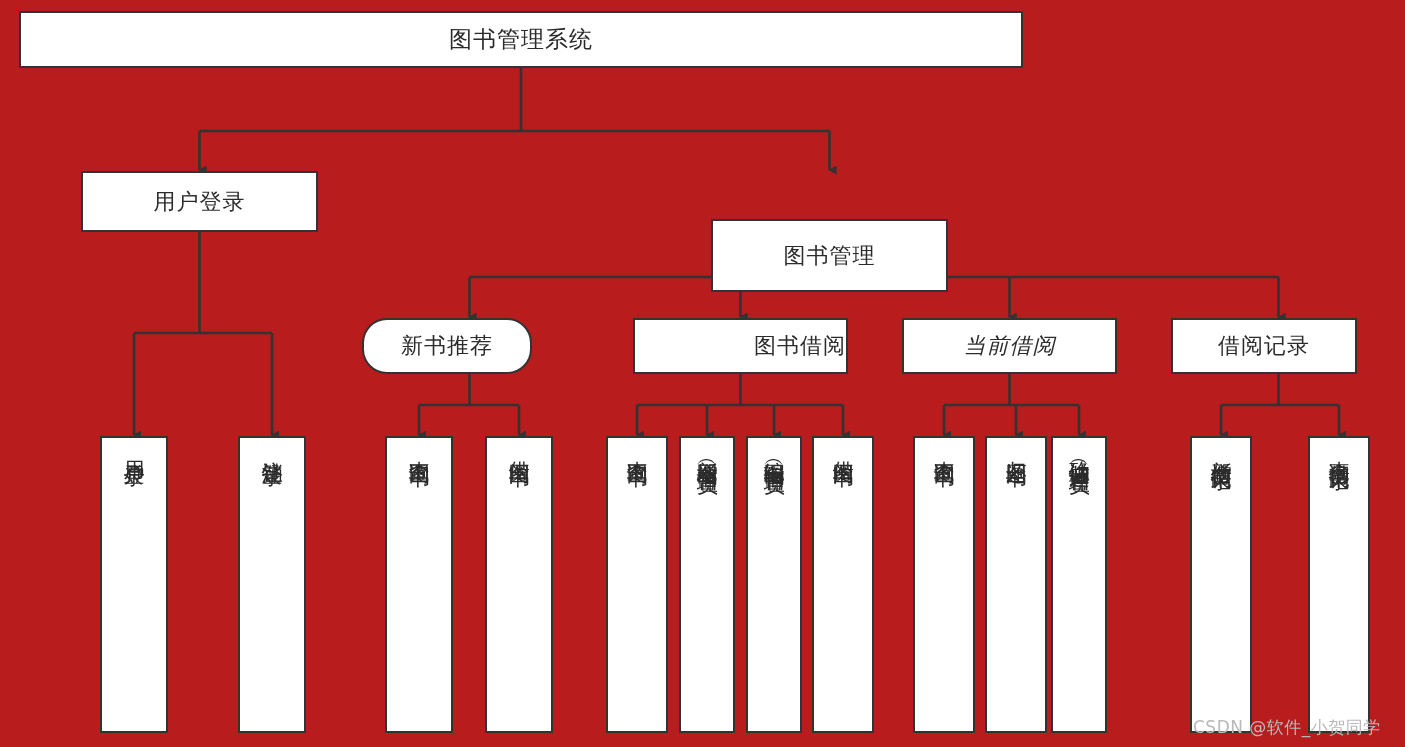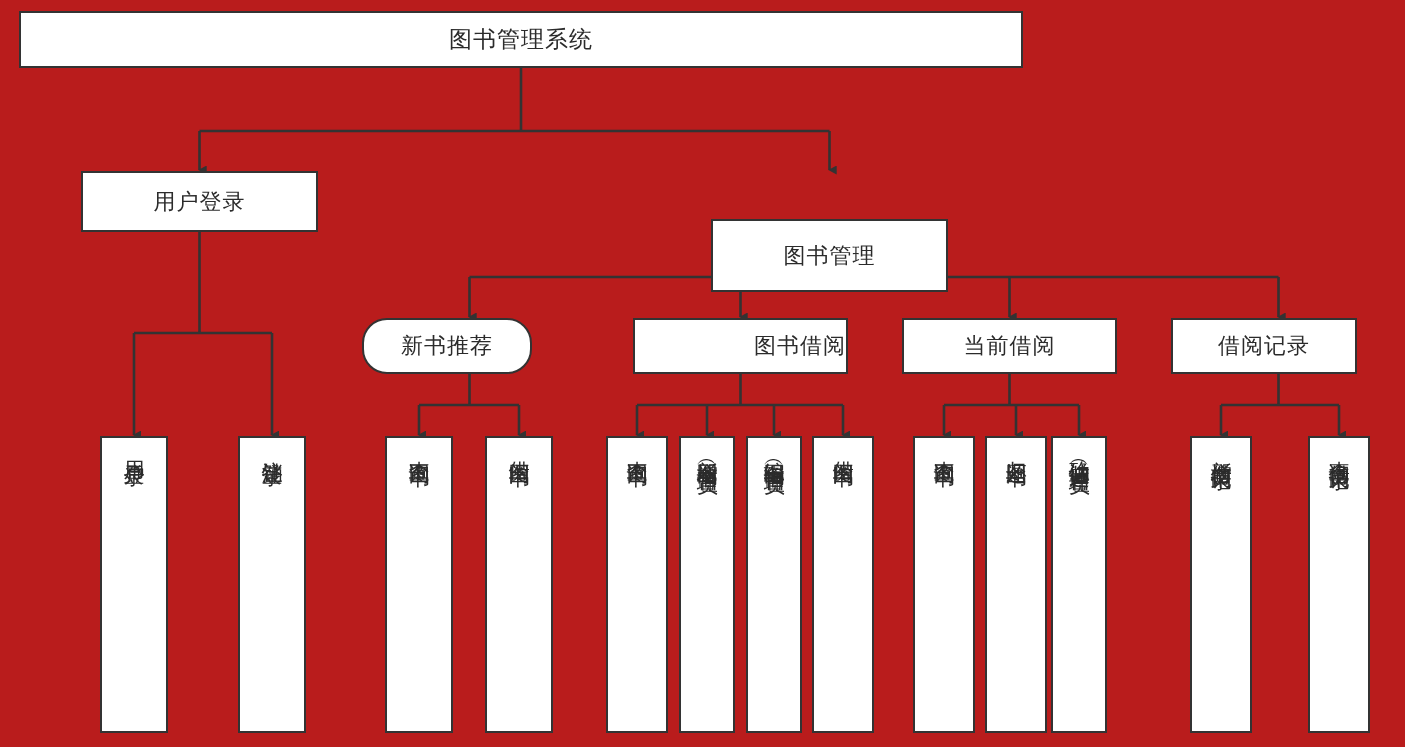--- a/index.html
+++ b/index.html
@@ -130,21 +130,21 @@
       </div>
       <div class="node horizontal" style="left: 711px; top: 171px; width: 237px; height: 73px; margin-top: 48px;">
         <span class="node-label">图书管理</span>
       </div>
       <div class="node horizontal" style="left: 362px; top: 318px; width: 170px; height: 56px; border-radius: 25px;">
         <span class="node-label">新书推荐</span>
       </div>
       <div class="node horizontal" style="left: 633px; top: 318px; width: 215px; height: 56px; justify-content: flex-end;">
         <span class="node-label">图书借阅</span>
       </div>
-      <div class="node horizontal" style="left: 902px; top: 318px; width: 215px; height: 56px;">
+      <div class="node horizontal" style="left: 902px; top: 318px; width: 215px; height: 56px; font-style: italic;">
         <span class="node-label">当前借阅</span>
       </div>
       <div class="node horizontal" style="left: 1171px; top: 318px; width: 186px; height: 56px;">
         <span class="node-label">借阅记录</span>
       </div>
       <div class="node vertical" style="left: 100px; top: 436px; width: 68px; height: 297px;">
         <span class="node-label">用户登录</span>
       </div>
       <div class="node vertical" style="left: 238px; top: 436px; width: 68px; height: 297px;">
         <span class="node-label">注销登录</span>
@@ -177,13 +177,14 @@
         <span class="node-label">确认归还（管理员）</span>
       </div>
       <div class="node vertical" style="left: 1190px; top: 436px; width: 62px; height: 297px;">
         <span class="node-label">新增借阅记录</span>
       </div>
       <div class="node vertical" style="left: 1308px; top: 436px; width: 62px; height: 297px;">
         <span class="node-label">查询借阅记录</span>
       </div>
     </div>
 
+  <div class="watermark" style="left: 1193px; top: 716px;">CSDN @软件_小贺同学</div>
 </div>
 
 </body></html>

